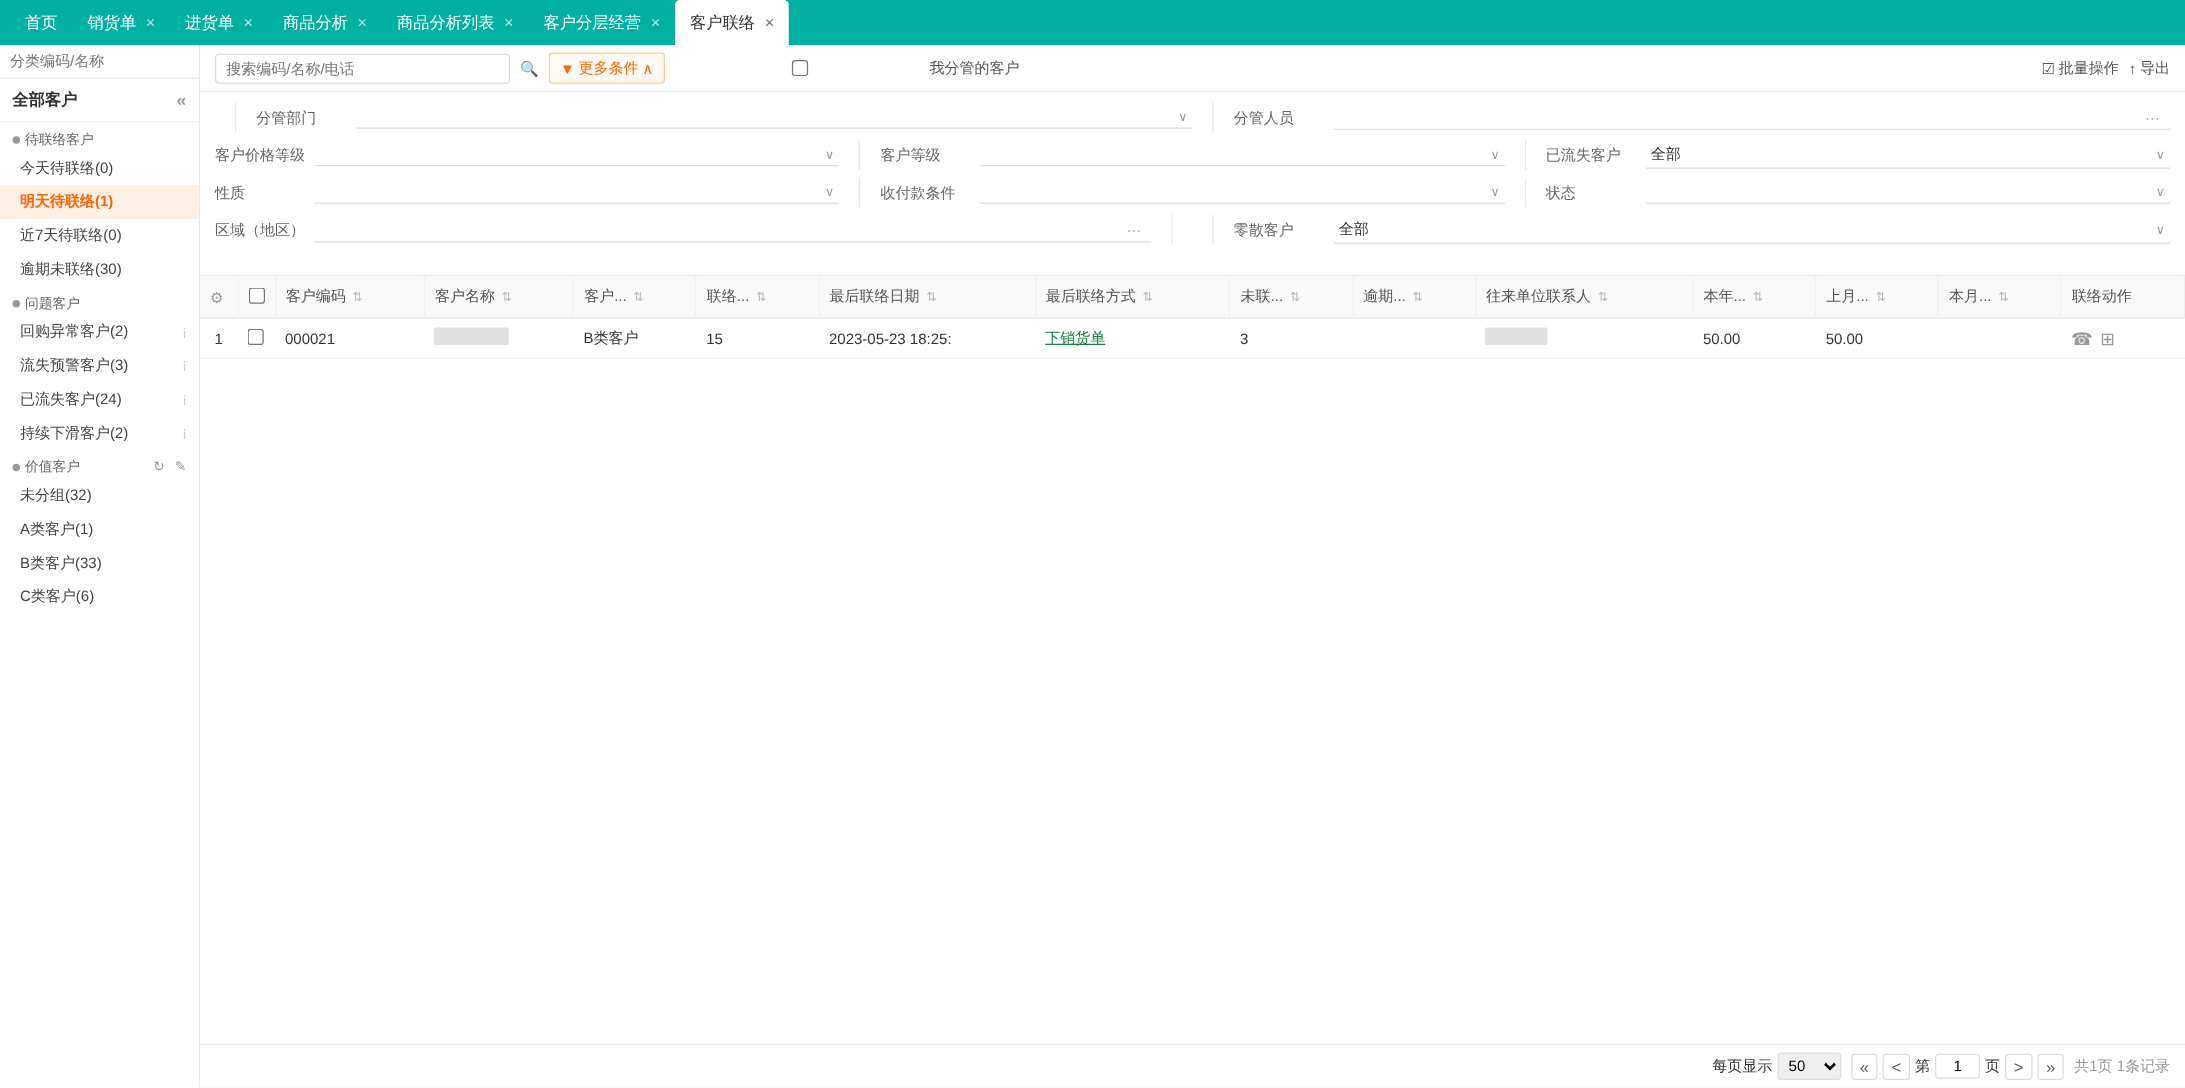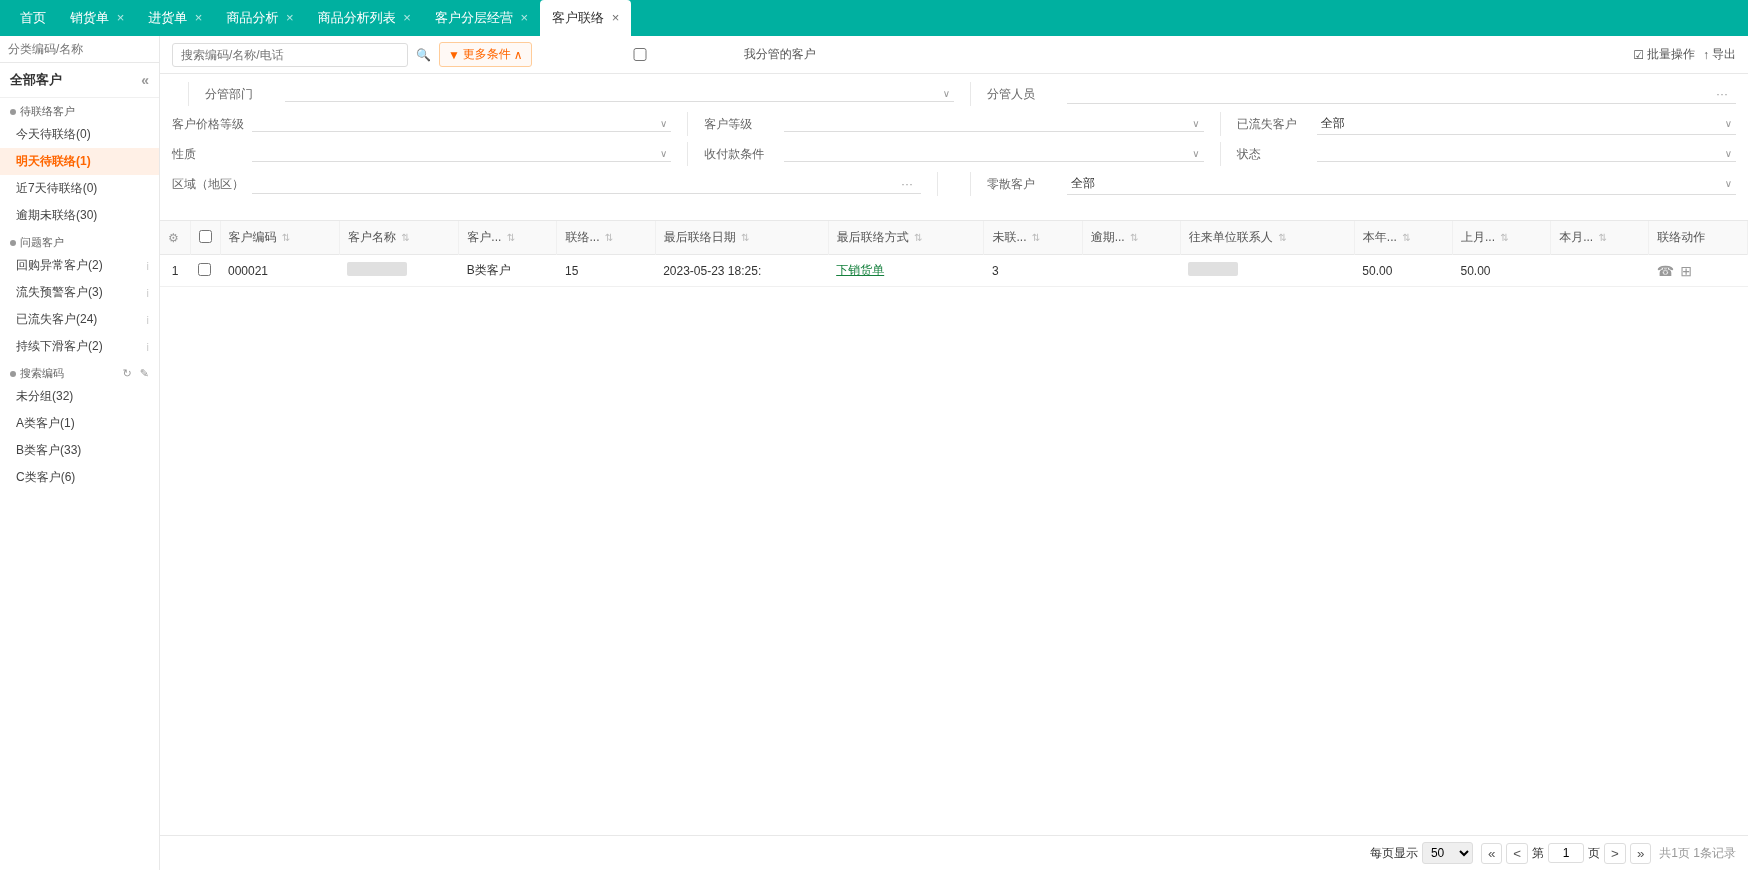--- a/index.html
+++ b/index.html
@@ -138,21 +138,21 @@
       <span>已流失客户(24)</span>
       <span class="info-icon">ℹ</span>
     </div>
     <div class="sidebar-item">
       <span>持续下滑客户(2)</span>
       <span class="info-icon">ℹ</span>
     </div>
 
     <div class="sidebar-section-title">
       <span class="dot"></span>
-      <span>搜索编码</span>
+      <span>价值客户</span>
       <span style="margin-left:auto;color:#999;cursor:pointer;">↻</span>
       <span style="color:#999;cursor:pointer;margin-left:4px;">✎</span>
     </div>
     <div class="sidebar-item">
       <span>未分组(32)</span>
     </div>
     <div class="sidebar-item">
       <span>A类客户(1)</span>
     </div>
     <div class="sidebar-item">

